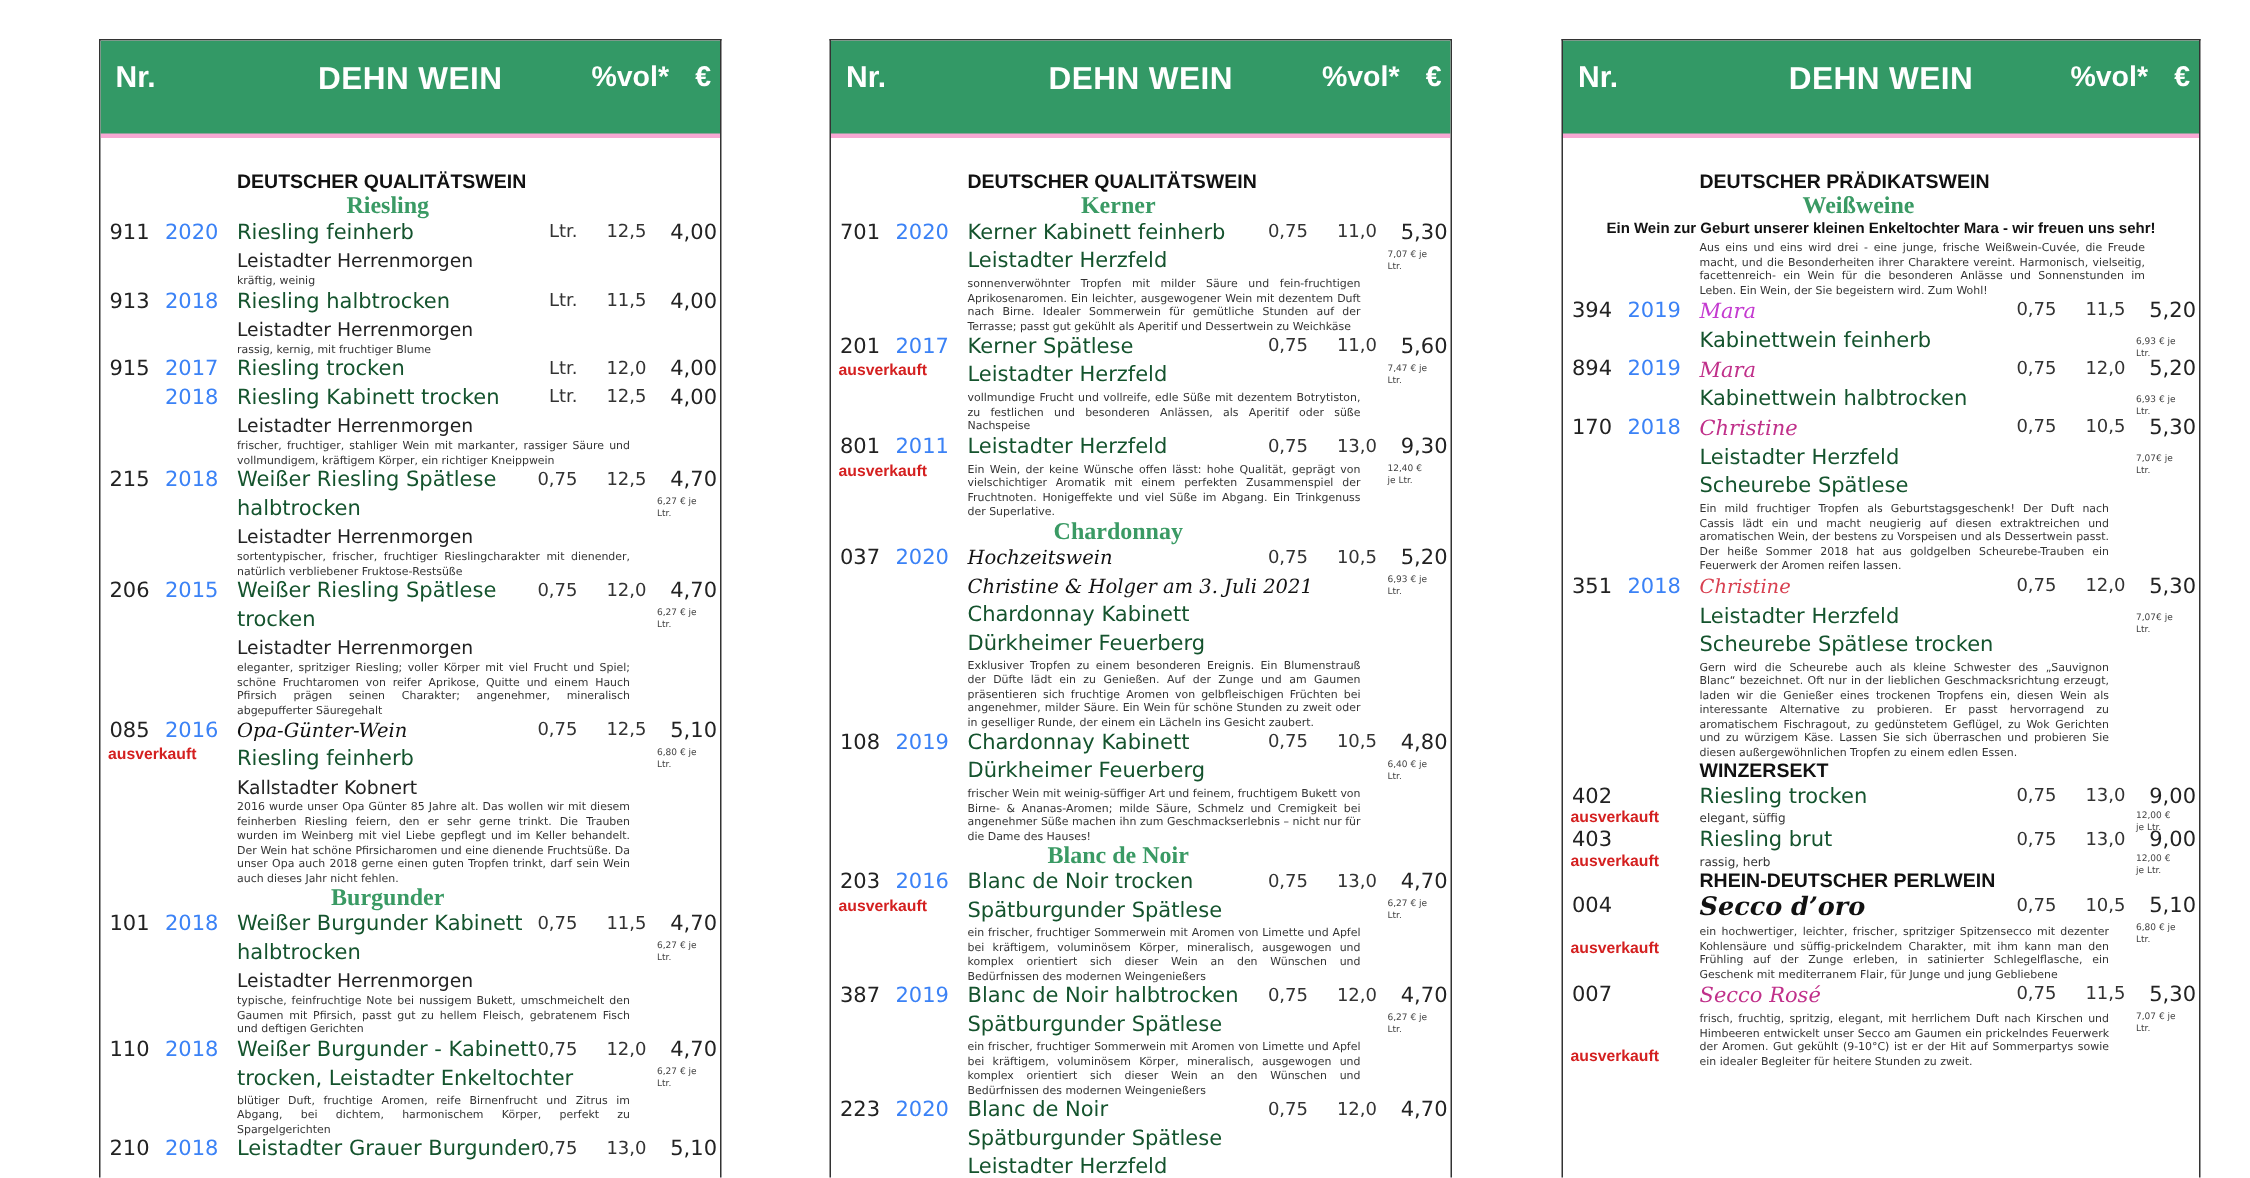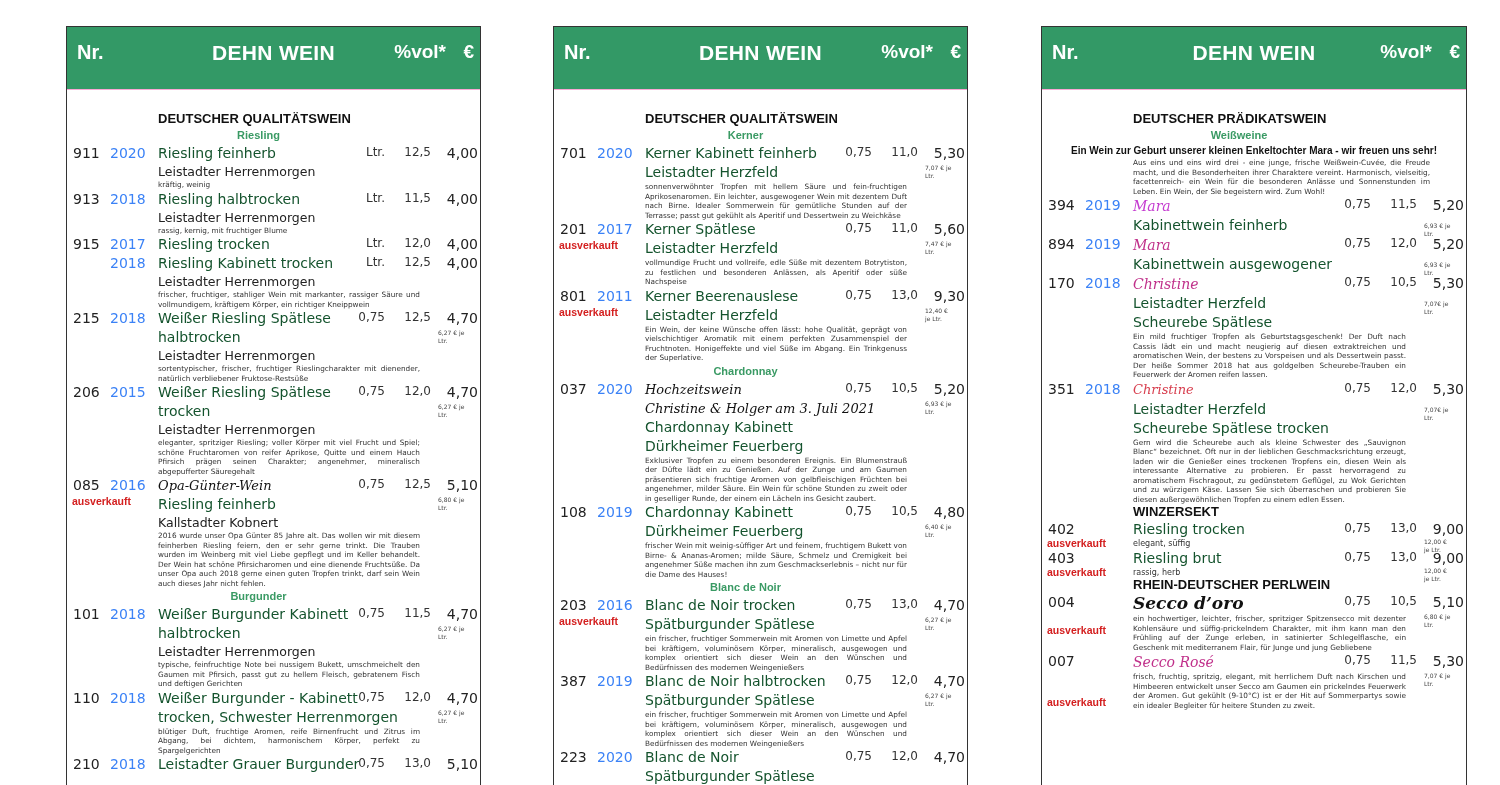--- a/index.html
+++ b/index.html
@@ -1,28 +1,28 @@
 <!DOCTYPE html>
 <html><head>
 <meta charset="utf-8">
 <style>
   html, body { margin:0; padding:0; background:#fff; }
   body { width:1500px; height:785px; overflow:hidden; position:relative; font-family:"DejaVu Sans", sans-serif; color:#222; }
   .panel { position:absolute; top:26px; border:1px solid #333; border-bottom:none; background:#fff; height:780px; overflow:hidden; box-sizing:border-box; }
   .p1 { left:66px; width:415px; }
   .p2 { left:553px; width:415px; }
   .p3 { left:1041px; width:426px; }
-  .hdr { height:62px; background:#339966; border-bottom:1px solid #f9a8d4; position:relative; color:#fff; font-family:"Liberation Sans", sans-serif; font-weight:bold; }
+  .hdr { height:62px; background:#339966; border-bottom:3px solid #f9a8d4; position:relative; color:#fff; font-family:"Liberation Sans", sans-serif; font-weight:bold; }
   .hdr .nr { position:absolute; left:10px; top:14px; font-size:20px; }
   .hdr .title { position:absolute; left:0; right:0; top:14px; text-align:center; font-size:21px; letter-spacing:0.3px; }
   .hdr .vol { position:absolute; right:34px; top:14px; font-size:19px; }
   .hdr .eur { position:absolute; right:6px; top:14px; font-size:19px; }
   .body { position:relative; padding-top:21px; }
   .cat { margin-left:91px; font-family:"Liberation Sans", sans-serif; font-weight:bold; font-size:13px; color:#111; line-height:16px; }
-  .sub { text-align:center; margin-left:60px; margin-right:90px; font-family:Liberation Sans, sans-serif; font-weight:bold; font-size:11px; color:#3a9a64; line-height:17px; }
+  .sub { text-align:center; margin-left:60px; margin-right:90px; font-family:Liberation Serif, serif; font-weight:bold; font-size:16px; color:#3a9a64; line-height:17px; }
   .notice { text-align:center; font-family:"Liberation Sans", sans-serif; font-weight:bold; font-size:10px; line-height:14px; color:#111; }
   .entry { position:relative; padding-left:91px; padding-right:60px; }
   .entry .nr { position:absolute; left:6px; top:0; font-size:14px; line-height:19px; color:#222; }
   .entry .yr { position:absolute; left:43px; top:0; font-size:14px; line-height:19px; color:#3b82f6; }
   .entry .sold { position:absolute; left:5px; top:19px; font-family:"Liberation Sans", sans-serif; font-weight:bold; font-size:10.5px; color:#d42020; }
   .entry .size { position:absolute; right:95px; top:0; font-size:12px; line-height:17px; color:#333; }
   .entry .alc { position:absolute; right:49px; top:0; font-size:12px; line-height:17px; color:#333; }
   .entry .price { position:absolute; right:2px; top:0; font-size:14px; line-height:19px; color:#222; }
   .entry .ppl { position:absolute; right:14px; top:20px; font-size:6px; line-height:8px; color:#444; width:28px; text-align:left; }
   .entry .name { font-size:14px; line-height:19px; color:#14532d; }
@@ -145,21 +145,21 @@
     </div>
 
     <div class="entry">
       <span class="nr">110</span>
       <span class="yr">2018</span>
       <span class="size">0,75</span>
       <span class="alc">12,0</span>
       <span class="price">4,70</span>
       <span class="ppl">6,27 € je Ltr.</span>
       <div class="name">Weißer Burgunder - Kabinett</div>
-      <div class="name">trocken, Schwester Herrenmorgen</div>
+      <div class="name">trocken, Leistadter Enkeltochter</div>
       <div class="desc">blütiger Duft, fruchtige Aromen, reife Birnenfrucht und Zitrus im Abgang, bei dichtem, harmonischem Körper, perfekt zu Spargelgerichten</div>
     </div>
 
     <div class="entry">
       <span class="nr">210</span>
       <span class="yr">2018</span>
       <span class="size">0,75</span>
       <span class="alc">13,0</span>
       <span class="price">5,10</span>
       <div class="name">Leistadter Grauer Burgunder</div>
@@ -180,21 +180,21 @@
 
     <div class="entry">
       <span class="nr">701</span>
       <span class="yr">2020</span>
       <span class="size">0,75</span>
       <span class="alc">11,0</span>
       <span class="price">5,30</span>
       <span class="ppl">7,07 € je Ltr.</span>
       <div class="name">Kerner Kabinett feinherb</div>
       <div class="name">Leistadter Herzfeld</div>
-      <div class="desc">sonnenverwöhnter Tropfen mit hellem Säure und fein-fruchtigen Aprikosenaromen. Ein leichter, ausgewogener Wein mit dezentem Duft nach Birne. Idealer Sommerwein für gemütliche Stunden auf der Terrasse; passt gut gekühlt als Aperitif und Dessertwein zu Weichkäse</div>
+      <div class="desc">sonnenverwöhnter Tropfen mit milder Säure und fein-fruchtigen Aprikosenaromen. Ein leichter, ausgewogener Wein mit dezentem Duft nach Birne. Idealer Sommerwein für gemütliche Stunden auf der Terrasse; passt gut gekühlt als Aperitif und Dessertwein zu Weichkäse</div>
     </div>
 
     <div class="entry">
       <span class="nr">201</span>
       <span class="yr">2017</span>
       <span class="sold">ausverkauft</span>
       <span class="size">0,75</span>
       <span class="alc">11,0</span>
       <span class="price">5,60</span>
       <span class="ppl">7,47 € je Ltr.</span>
@@ -204,21 +204,20 @@
     </div>
 
     <div class="entry">
       <span class="nr">801</span>
       <span class="yr">2011</span>
       <span class="sold">ausverkauft</span>
       <span class="size">0,75</span>
       <span class="alc">13,0</span>
       <span class="price">9,30</span>
       <span class="ppl">12,40 € je Ltr.</span>
-      <div class="name">Kerner Beerenauslese</div>
       <div class="name">Leistadter Herzfeld</div>
       <div class="desc">Ein Wein, der keine Wünsche offen lässt: hohe Qualität, geprägt von vielschichtiger Aromatik mit einem perfekten Zusammenspiel der Fruchtnoten. Honigeffekte und viel Süße im Abgang. Ein Trinkgenuss der Superlative.</div>
     </div>
 
     <div class="sub">Chardonnay</div>
 
     <div class="entry">
       <span class="nr">037</span>
       <span class="yr">2020</span>
       <span class="size">0,75</span>
@@ -311,21 +310,21 @@
     </div>
 
     <div class="entry">
       <span class="nr">894</span>
       <span class="yr">2019</span>
       <span class="size">0,75</span>
       <span class="alc">12,0</span>
       <span class="price">5,20</span>
       <span class="ppl" style="top:26px">6,93 € je Ltr.</span>
       <div class="pink">Mara</div>
-      <div class="name">Kabinettwein ausgewogener</div>
+      <div class="name">Kabinettwein halbtrocken</div>
     </div>
 
     <div class="entry">
       <span class="nr">170</span>
       <span class="yr">2018</span>
       <span class="size">0,75</span>
       <span class="alc">10,5</span>
       <span class="price">5,30</span>
       <span class="ppl" style="top:26px">7,07€ je Ltr.</span>
       <div class="pink">Christine</div>

